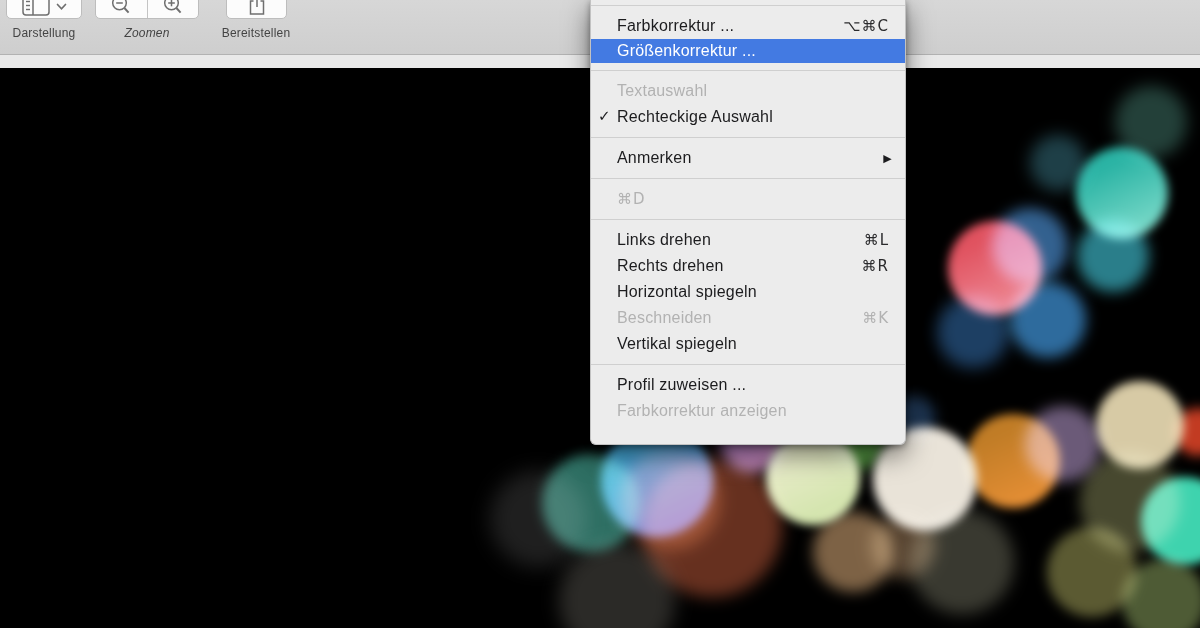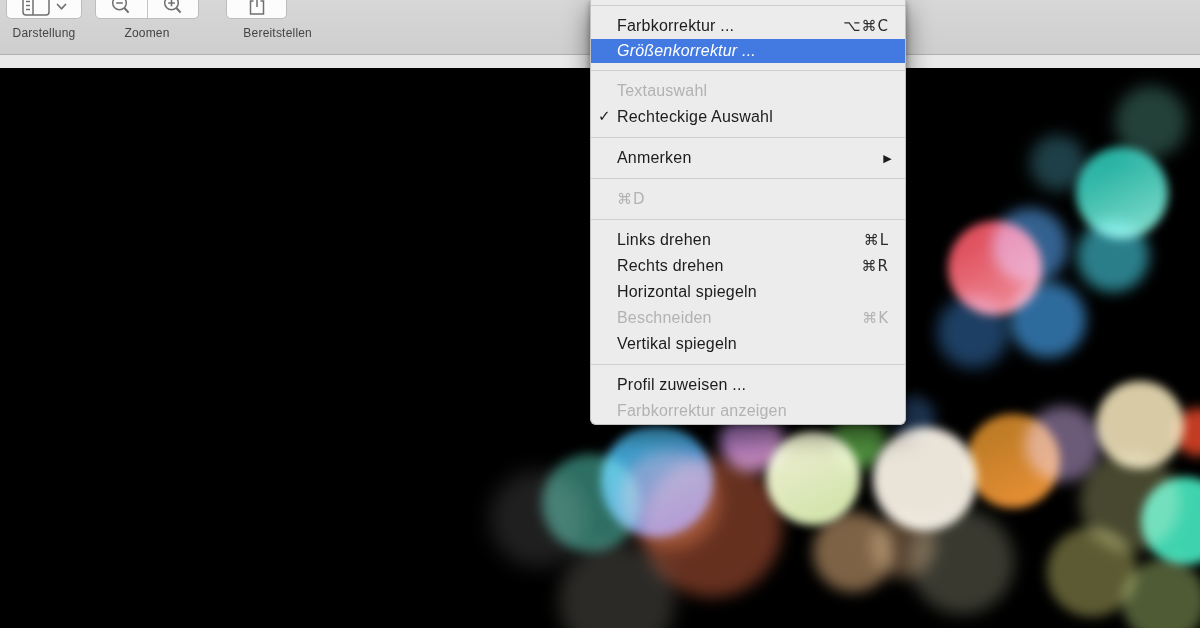--- a/index.html
+++ b/index.html
@@ -34,41 +34,41 @@
   .seg-cell{flex:1;display:flex;align-items:flex-end;justify-content:center;}
   .seg-cell:first-child{border-right:1px solid #c4c4c4;}
   .btn-share{left:226px;width:61px;}
   .tb-btn svg,.seg-cell svg{display:block;margin-bottom:2px;}
   .btn-darstellung svg.chev{margin-left:4px;margin-bottom:7px;}
   .tb-label{
     position:absolute;top:26px;height:14px;line-height:14px;
     font-size:12px;letter-spacing:.2px;color:#444;text-align:center;
   }
   .lbl-0{left:0;width:88px;}
-  .lbl-1{left:103px;width:88px;}
-  .lbl-2{left:224px;width:88px;text-align:right;}
+  .lbl-1{left:103px;width:88px;font-style:italic;}
+  .lbl-2{left:212px;width:88px;}
   
   .menu{
     position:absolute;left:590px;top:0;width:316px;z-index:30;box-sizing:border-box;
     background:var(--menu-bg,#ececec);
     border:1px solid #c2c2c2;border-top:none;
     border-radius:0 0 6px 6px;
-    padding-bottom:0;
+    padding-bottom:20px;
     box-shadow:0 10px 26px rgba(0,0,0,.5),0 2px 6px rgba(0,0,0,.35);
   }
   .menu-filler{height:5px;}
   .menu-sep{height:1px;background:#cfcfcf;margin:7px 0;}
   .menu-body .menu-sep:first-child{margin-top:0;}
   .menu-item{
     height:26px;display:flex;align-items:center;position:relative;
     padding:0 16px 0 26px;
     font-size:16px;letter-spacing:.2px;color:var(--menu-text,#1c1c1e);
     white-space:nowrap;
   }
-  .menu-item.highlighted{height:24px;background:var(--hl,#437ae2);color:#fff;font-style:italic;}
+  .menu-item.highlighted{height:24px;background:var(--hl,#437ae2);color:#fff;}
   .menu-item.disabled{color:var(--disabled,#b2b2b2);}
   .mi-label{flex:1;overflow:hidden;}
   .mi-shortcut{font-family:"DejaVu Sans",sans-serif;font-size:15px;letter-spacing:1px;color:#2a2a2c;}
   .menu-item.disabled .mi-shortcut{color:var(--disabled,#b2b2b2);}
   .mi-check{
     position:absolute;left:7px;top:50%;transform:translateY(-54%);
     font-family:"DejaVu Sans",sans-serif;font-size:15px;font-weight:bold;
   }
   .mi-arrow{font-family:"DejaVu Sans",sans-serif;font-size:11px;margin-right:-3px;}
 </style>

